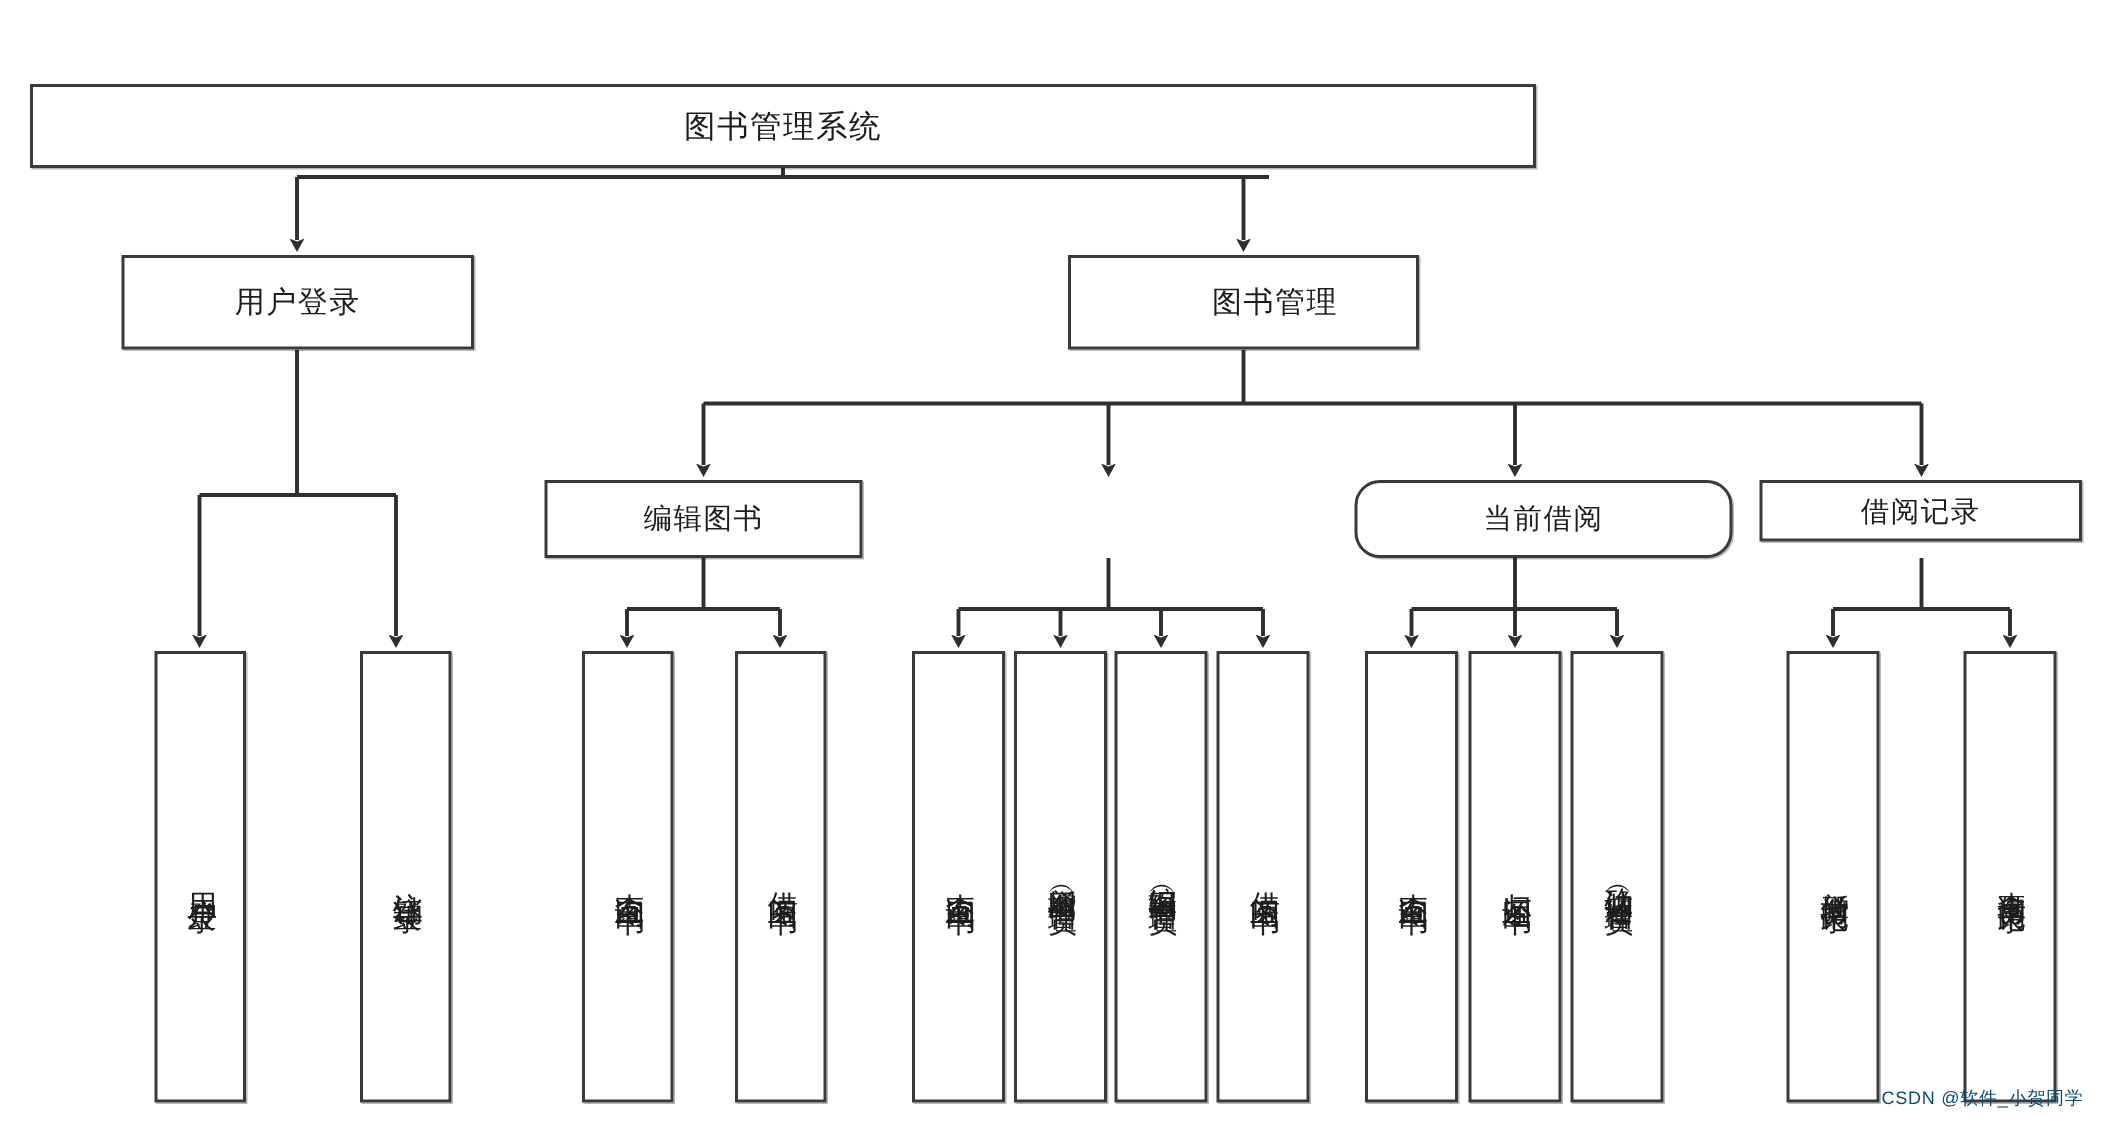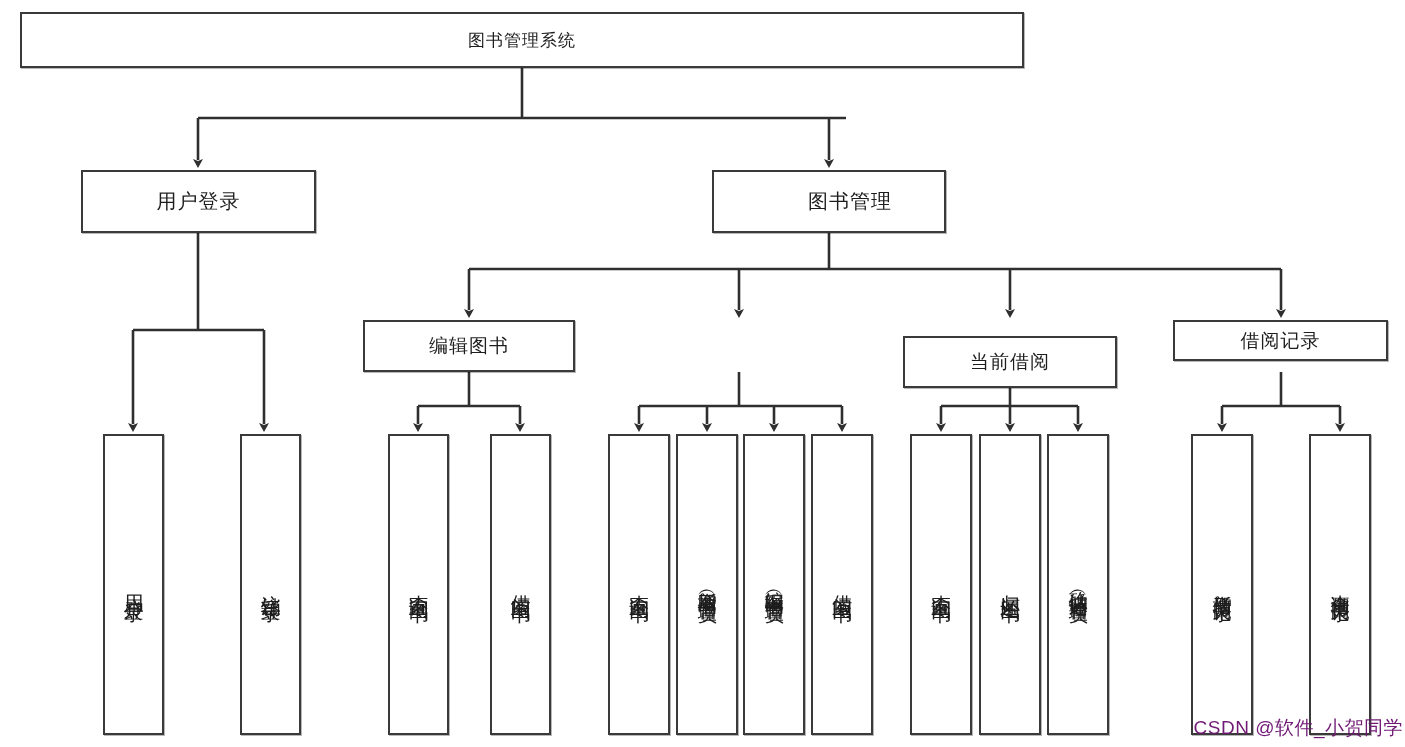--- a/index.html
+++ b/index.html
@@ -16,21 +16,21 @@
     position:absolute;
     box-sizing:border-box;
     background:#ffffff;
     border:2.5px solid #3a3a3a;
     display:flex;
     align-items:center;
     justify-content:center;
     color:#1d1d1d;
     box-shadow:1px 1px 0 rgba(0,0,0,.28);
   }
-  .node.root{font-size:17px;letter-spacing:1px;}
+  .node.root{font-size:21px;letter-spacing:1px;margin-top:44px;}
   .node.lvl2{font-size:20px;letter-spacing:1px;}
   .node.lvl3{font-size:19px;letter-spacing:1px;}
 
   .leaf{
     position:absolute;
     box-sizing:border-box;
     background:#ffffff;
     border:2.5px solid #3a3a3a;
     box-shadow:1px 1px 0 rgba(0,0,0,.28);
     display:flex;
@@ -45,23 +45,23 @@
     font-size:20px;
     line-height:1.28;
     letter-spacing:3px;
     white-space:nowrap;
     text-align:center;
   }
   .leaf.tall .vtext{font-size:19px;letter-spacing:2px;}
 
   #watermark{
     position:absolute;
-    right:2px;bottom:6px;
-    font-size:19px;
-    color:#701a75;
+    right:16px;bottom:6px;
+    font-size:12px;
+    color:#0c4a6e;
     letter-spacing:.5px;
     user-select:none;
     white-space:nowrap;
   }
 </style>
 </head>
 <body>
 
 <div id="stage">
 
@@ -122,21 +122,21 @@
   <div class="node lvl2" style="left:81px;top:170px;width:235px;height:63px;">
     <span>用户登录</span>
   </div>
   <div class="node lvl2" style="left:712px;top:170px;width:234px;height:63px;padding-left:42px;">
     <span>图书管理</span>
   </div>
 
   <div class="node lvl3" style="left:363px;top:320px;width:212px;height:52px;">
     <span>编辑图书</span>
   </div>
-  <div class="node lvl3" style="left:903px;top:336px;width:214px;height:52px;">
+  <div class="node lvl3" style="left:903px;top:320px;width:252px;height:52px;border-radius:17px;">
     <span>当前借阅</span>
   </div>
   <div class="node lvl3" style="left:1173px;top:320px;width:215px;height:41px;">
     <span>借阅记录</span>
   </div>
 
   <div class="leaf" style="left:103px;top:434px;width:61px;height:301px;">
     <span class="vtext">用户登录</span>
   </div>
   <div class="leaf" style="left:240px;top:434px;width:61px;height:301px;">

